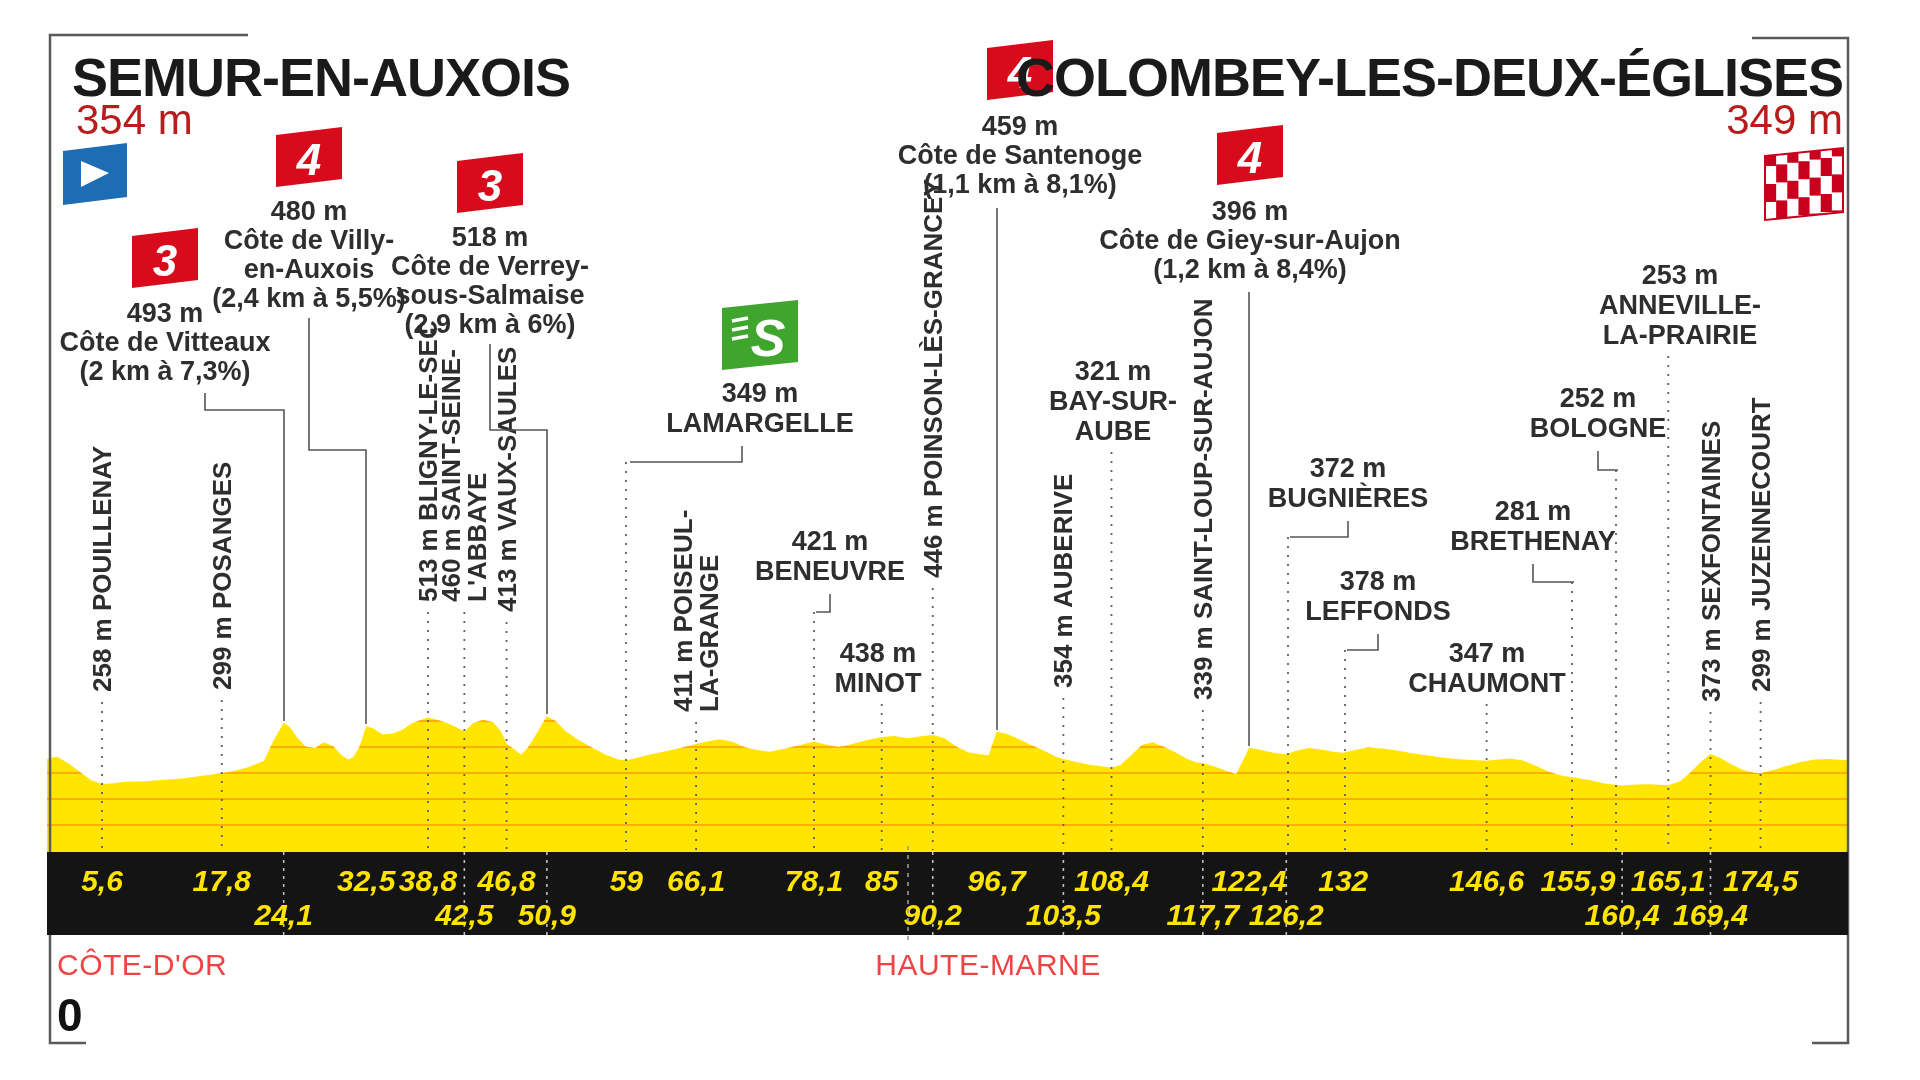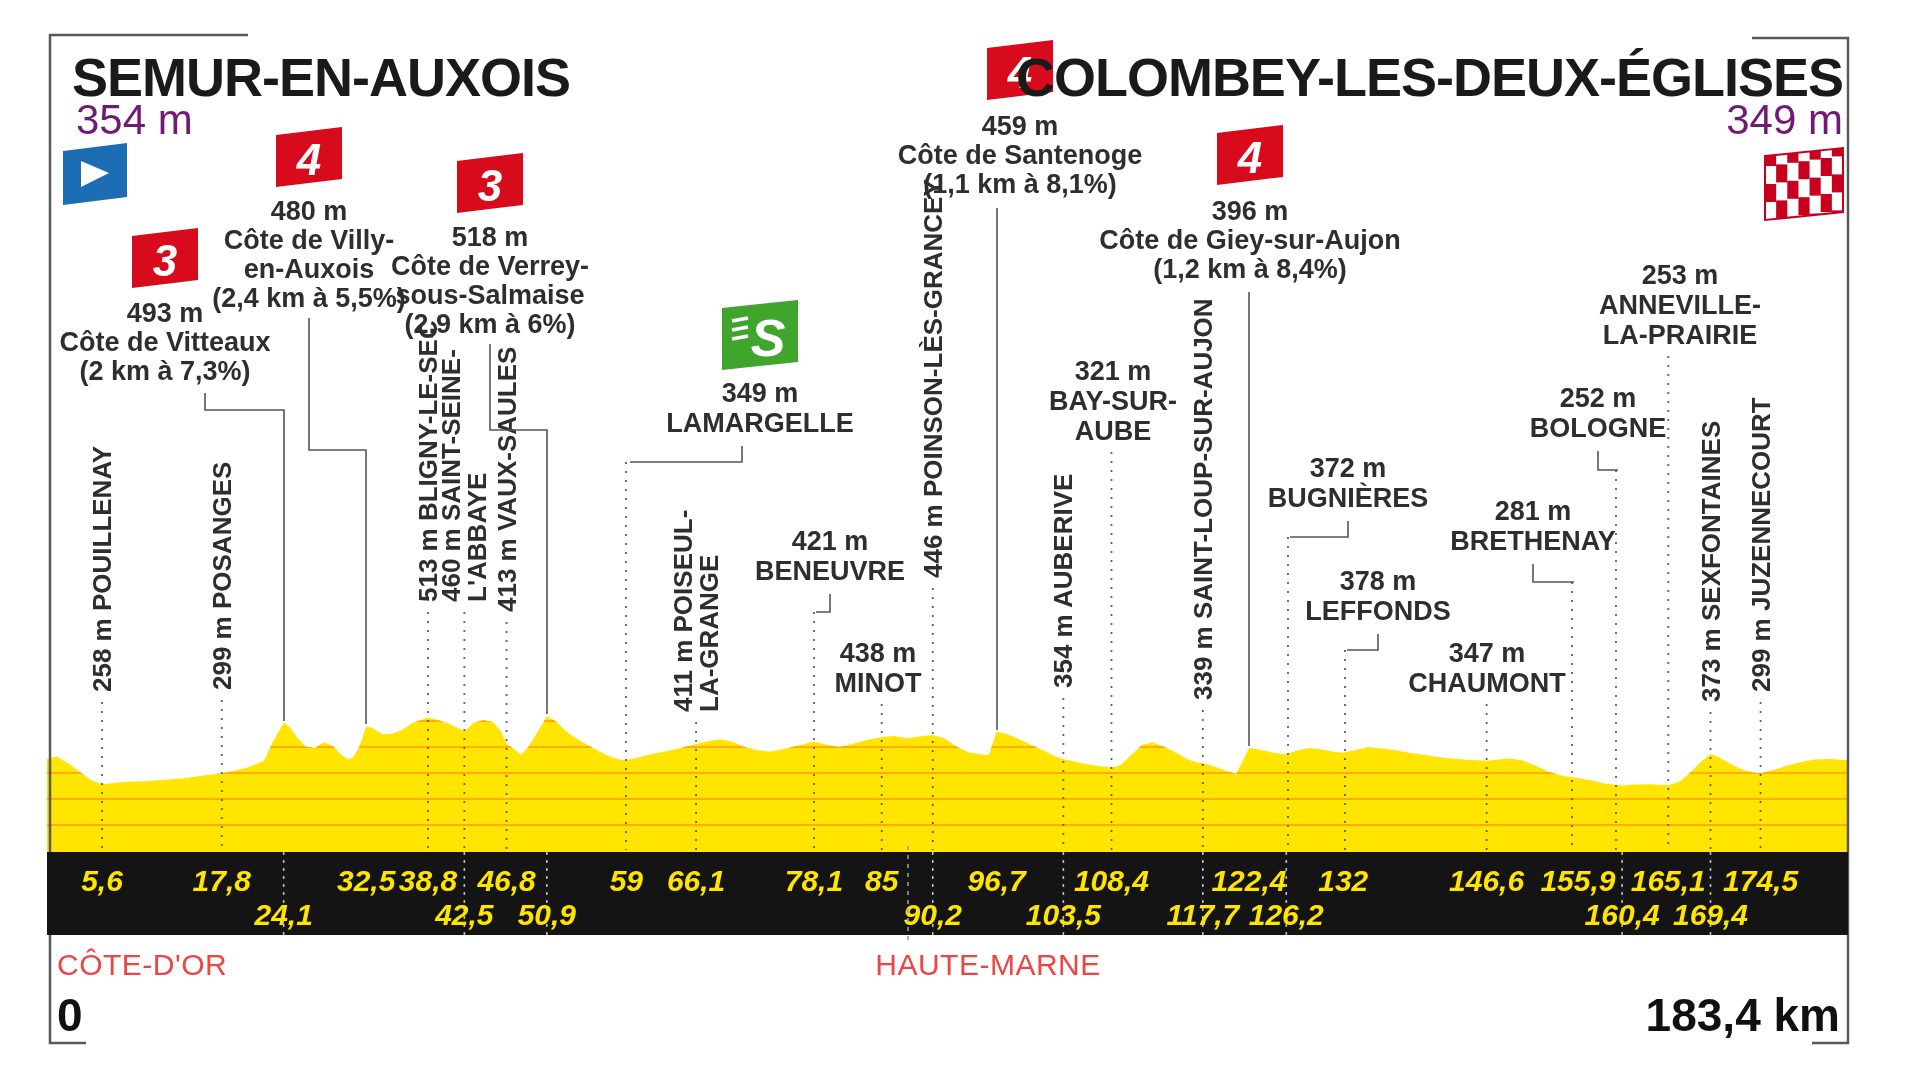--- a/index.html
+++ b/index.html
@@ -2,21 +2,21 @@
 <html><head>
 <meta charset="utf-8">
 <style>
   html,body{margin:0;padding:0;background:#fff;}
   #stage{position:relative;width:1920px;height:1080px;background:#fff;overflow:hidden;
          font-family:"Liberation Sans", sans-serif;}
   #stage svg{position:absolute;left:0;top:0;}
   .hdr{position:absolute;color:#1a1a1a;font-weight:900;font-size:54px;letter-spacing:-1px;white-space:nowrap;margin-top:8px;}
   .hdr-left{left:72px;top:38px;}
   .hdr-right{right:77px;top:38px;text-align:center;}
-  .elev{position:absolute;color:#701a75;font-weight:400;font-size:42px;white-space:nowrap;}
+  .elev{position:absolute;color:#b91c1c;font-weight:400;font-size:42px;white-space:nowrap;}
   .elev-left{left:76px;top:96px;}
   .elev-right{right:77px;top:96px;}
   .dept{position:absolute;top:948px;color:#ef4444;font-size:30px;font-weight:400;letter-spacing:.5px;white-space:nowrap;text-align:right;}
   .dept-left{left:57px;}
   .dept-right{left:988px;transform:translateX(-50%);}
   .endkm{position:absolute;color:#111;font-weight:900;font-size:46px;white-space:nowrap;}
   .km0{left:57px;top:988px;}
   .kmtotal{right:80px;top:988px;}
 </style>
 </head>
@@ -275,14 +275,13 @@
 
   <div class="hdr hdr-left">SEMUR-EN-AUXOIS</div>
   <div class="hdr hdr-right">COLOMBEY-LES-DEUX-ÉGLISES</div>
   <div class="elev elev-left">354 m</div>
   <div class="elev elev-right">349 m</div>
 
   <div class="dept dept-left">CÔTE-D'OR</div>
   <div class="dept dept-right">HAUTE-MARNE</div>
 
   <div class="endkm km0">0</div>
-  <div class="endkm kmtotal">183,4 km</div>
 </div>
 
 </body></html>

